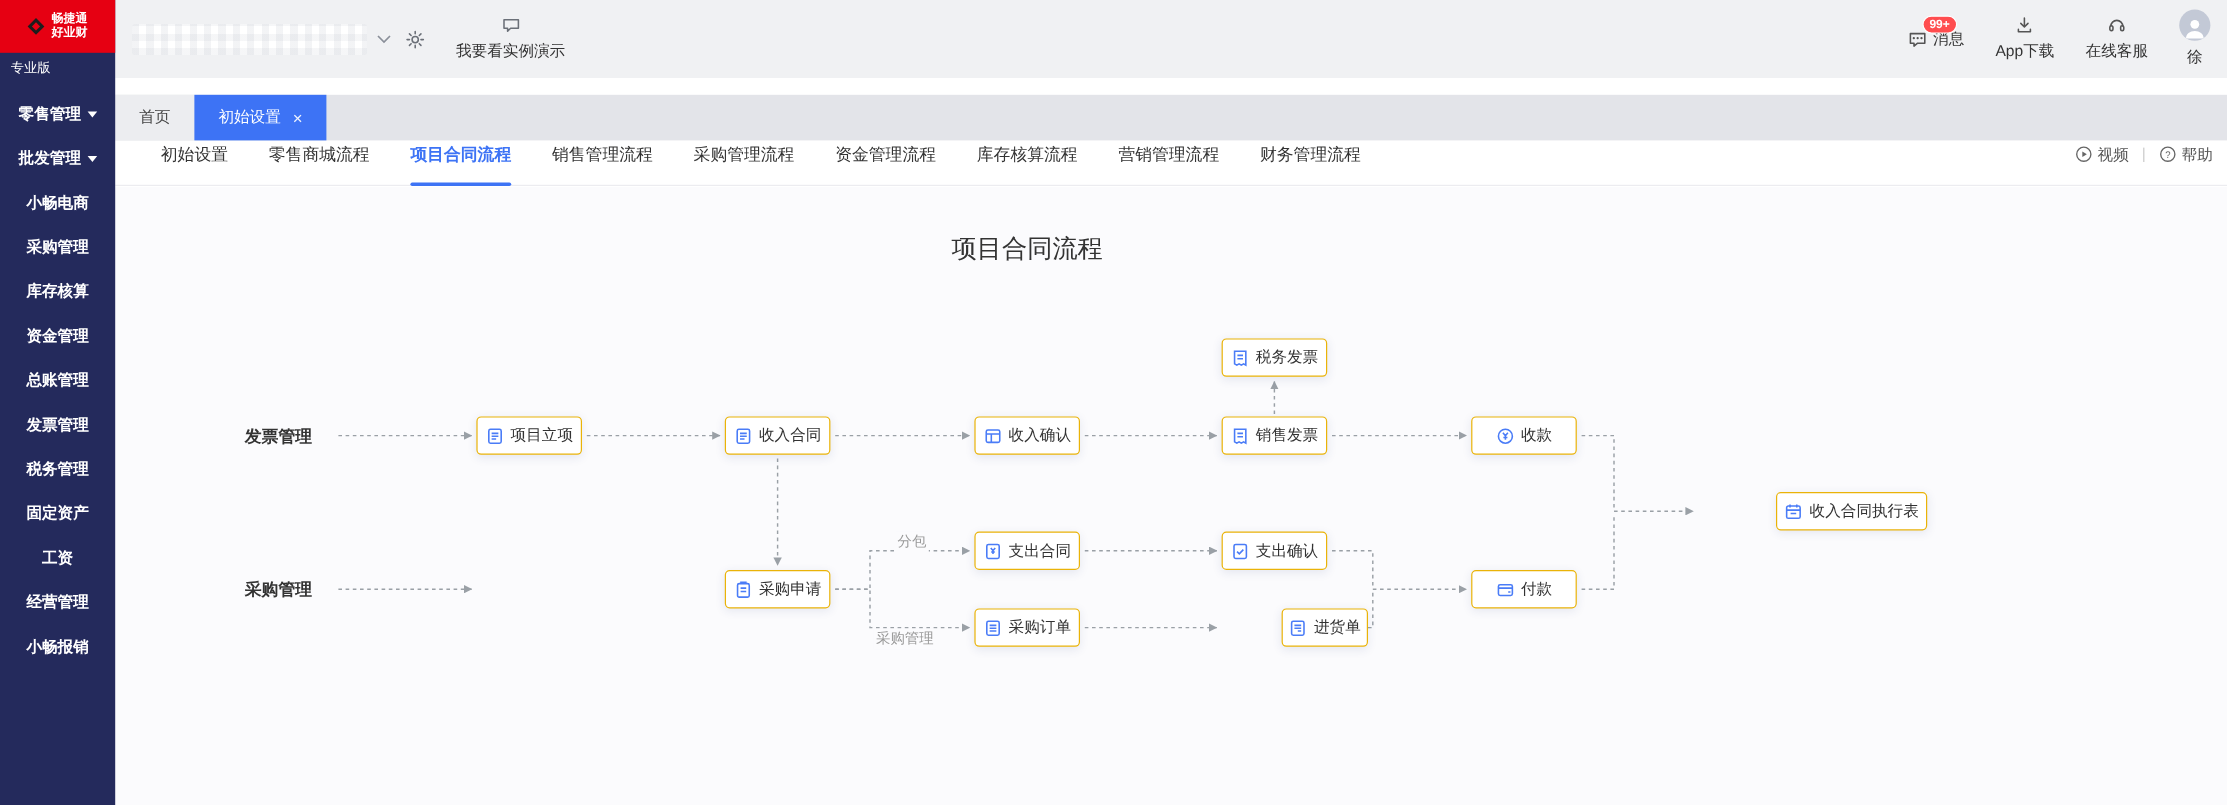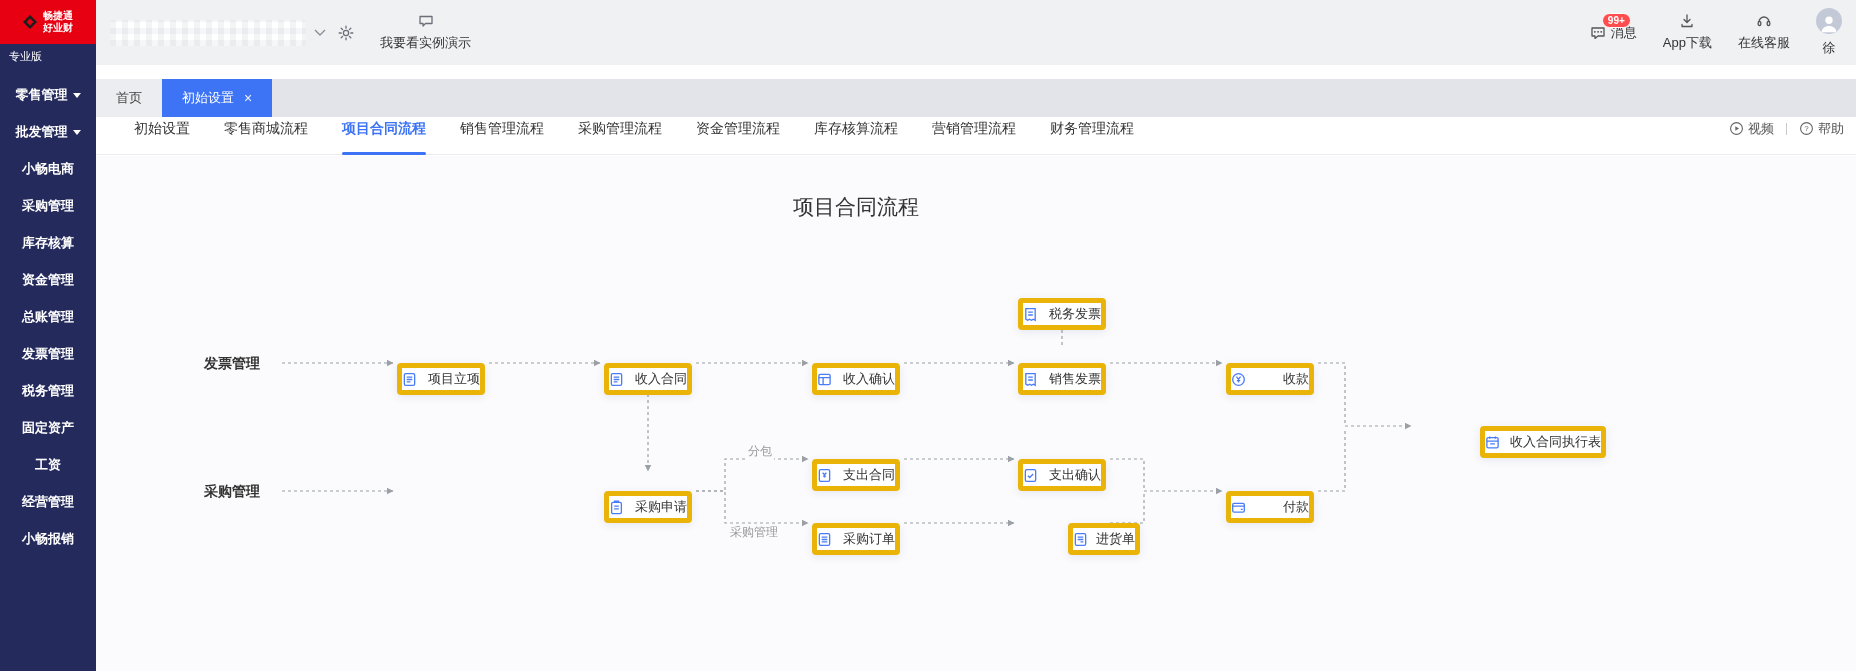--- a/index.html
+++ b/index.html
@@ -51,23 +51,23 @@
   .ptab-utils { margin-left:auto; display:flex; align-items:center; gap:7px; color:#555; font-size:13px; white-space:nowrap;justify-content:center; }
   .util { display:flex; align-items:center; gap:4px; cursor:pointer; }
   .vdiv { width:1px; height:12px; background:#c9c9c9; margin:0 5px; }
 
   
   .canvas { position:absolute; left:0; top:53px; right:0; bottom:0; background:#fbfbfd; }
   .flow-title { position:absolute; left:660px; top:37px; width:200px; text-align:center; font-size:21px; font-weight:500; color:#333; }
   .connectors { position:absolute; left:0; top:0; width:1760px; height:515px; }
   .lane-label { position:absolute; font-size:14px; font-weight:bold; color:#333; }
   .branch-label { position:absolute; font-size:12px; color:#999; background:#fbfbfd; padding:0 2px; }
-  .node { position:absolute; height:32px; background:#fff; border:5px solid #eab308; border-radius:4px;
-    box-shadow:0 2px 8px rgba(40,60,130,.10); display:flex; align-items:center; justify-content:space-between;
-    gap:6px; font-size:13px; color:#333; cursor:pointer; white-space:nowrap;margin-top:16px; }
+  .node { position:absolute; height:32px; background:#fff; border:1px solid #eab308; border-radius:4px;
+    box-shadow:0 2px 8px rgba(40,60,130,.10); display:flex; align-items:center; justify-content:center;
+    gap:6px; font-size:13px; color:#333; cursor:pointer; white-space:nowrap; }
   .nicon { display:flex; align-items:center; }
 </style>
 </head>
 <body>
 
 <div class="sidebar">
   <div class="logo">
     <span style="display:flex">
       <svg width="16" height="16" viewBox="0 0 16 16">
           <path d="M8 1L15 8 8 15 1 8z" fill="#1d1d1d"></path>

